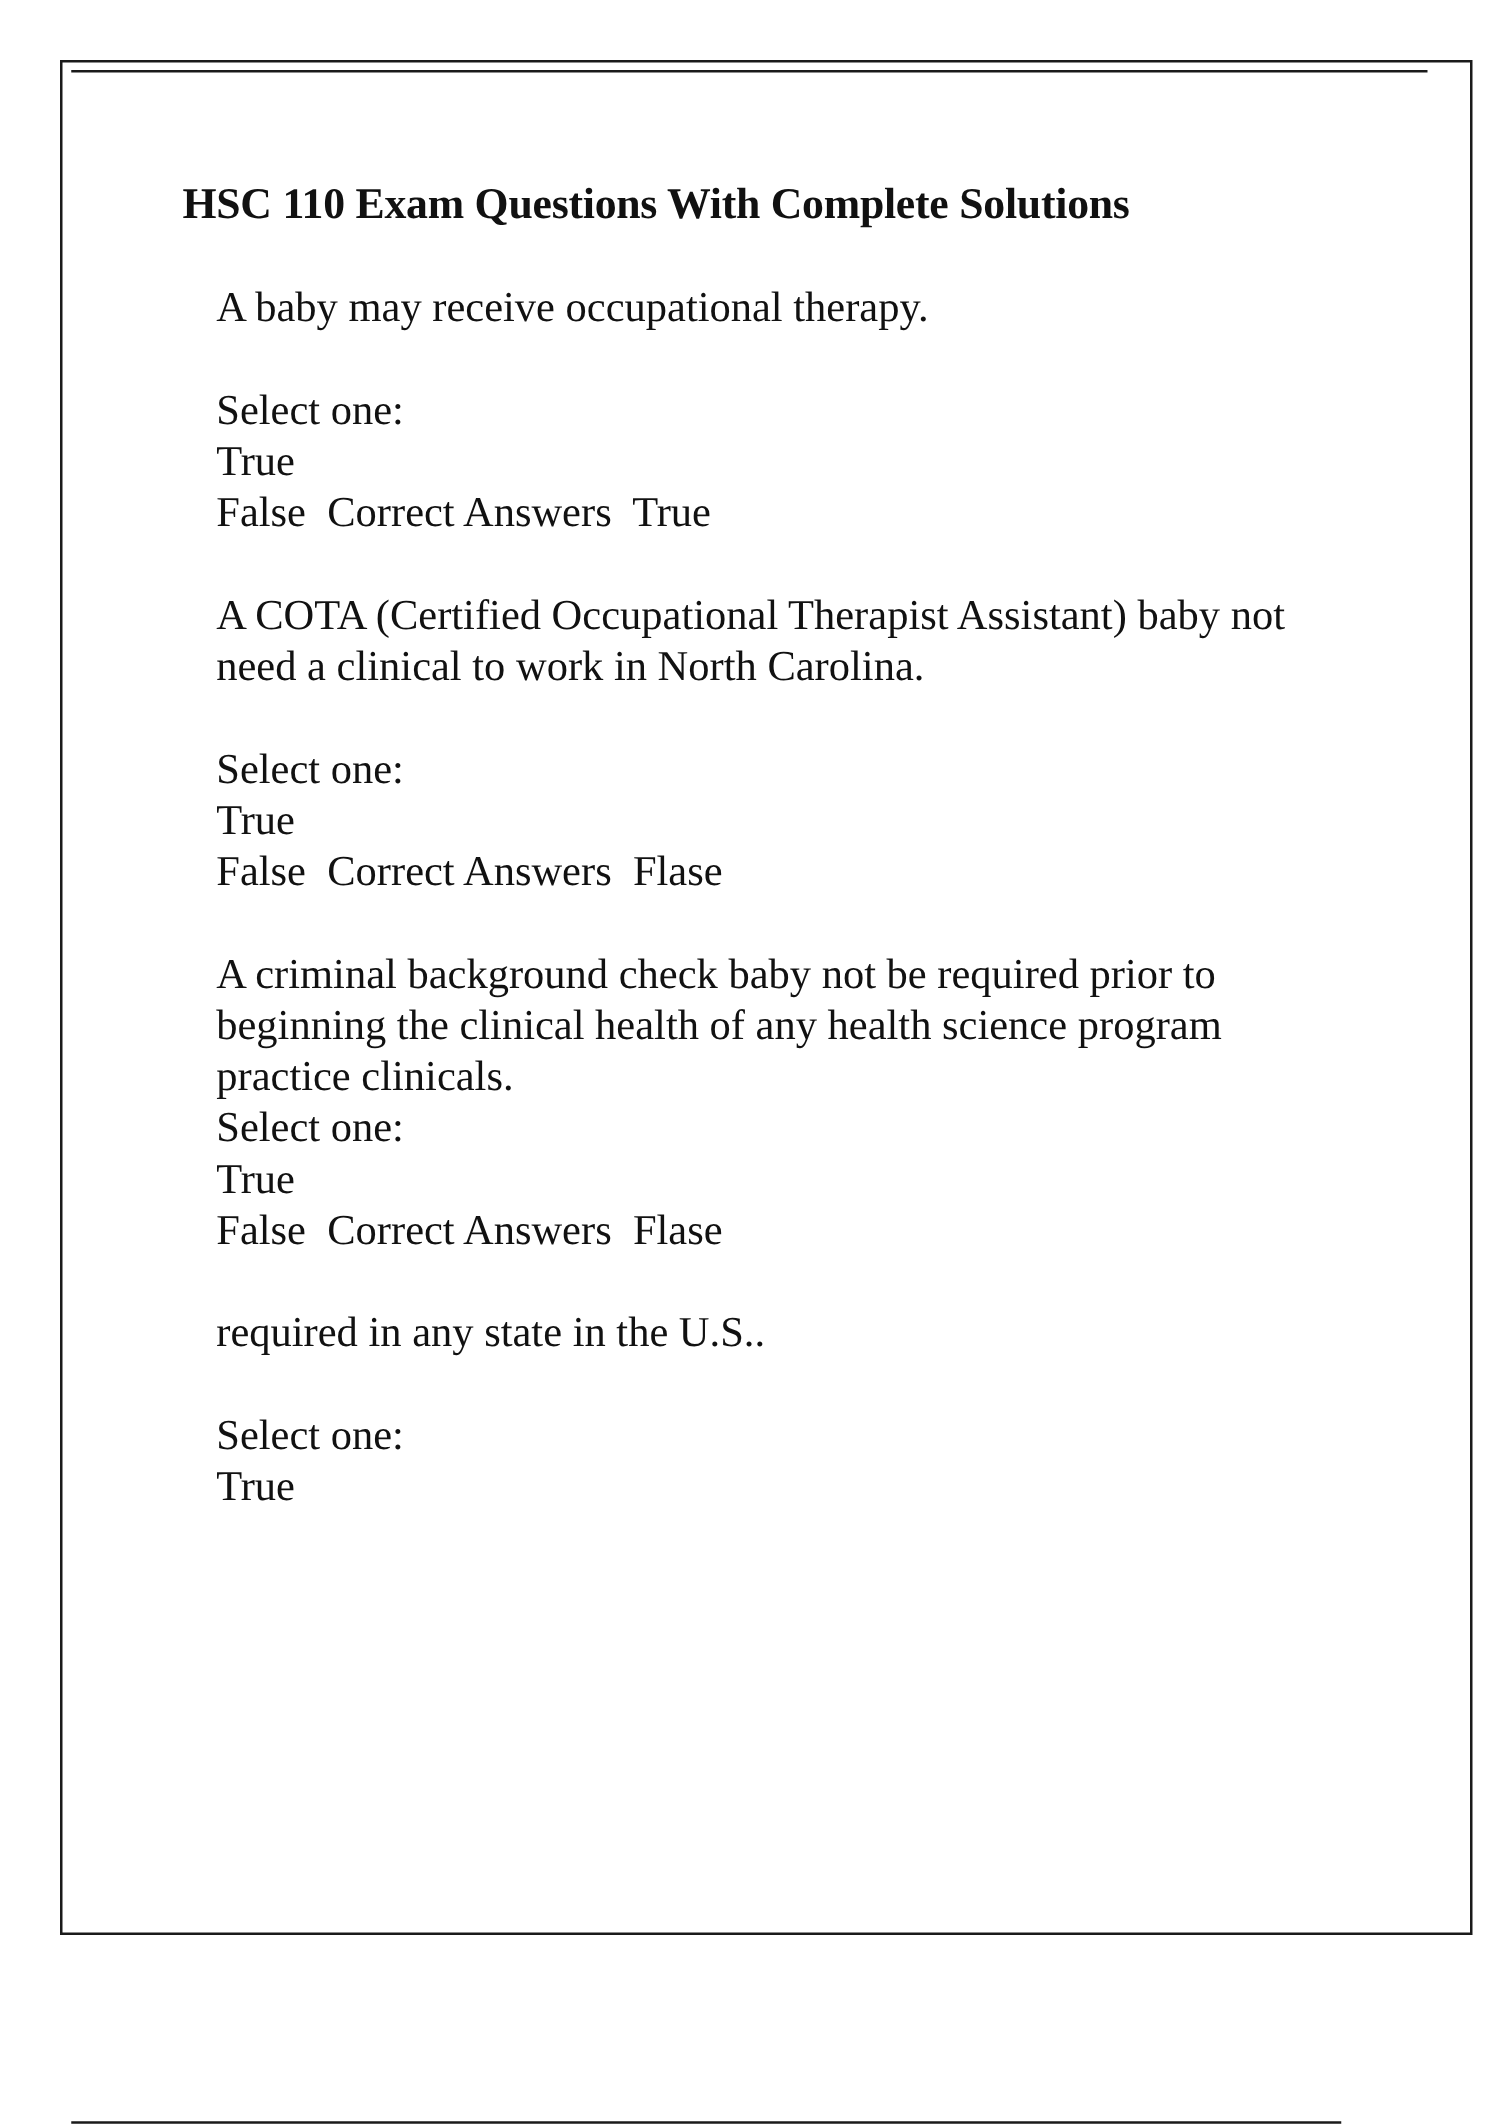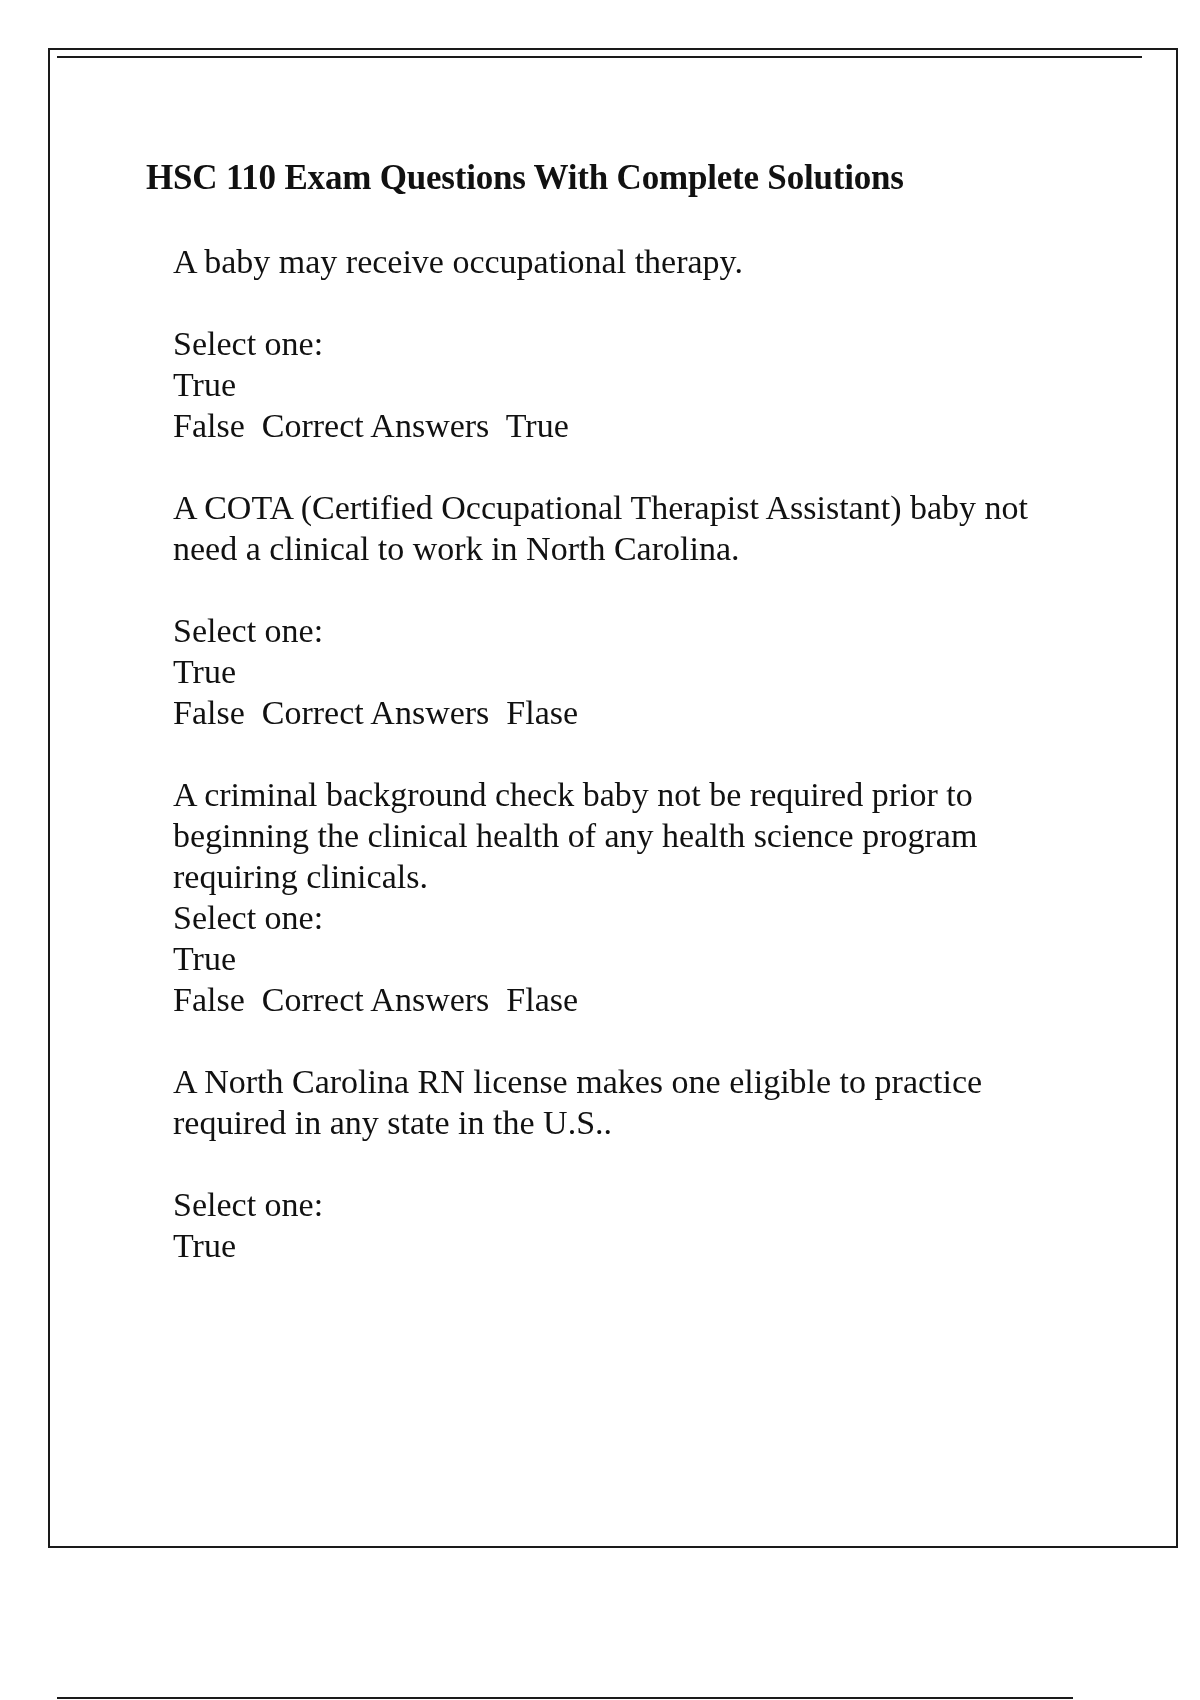--- a/index.html
+++ b/index.html
@@ -36,21 +36,21 @@
       position: absolute;
       left: 57px;
       top: 1697px;
       width: 1016px;
       height: 0;
       border-top: 2px solid #1a1a1a;
     }
     .content {
       position: absolute;
       left: 146px;
-      top: 157px;
+      top: 142px;
       width: 930px;
     }
     .doc-title {
       font-weight: bold;
       font-size: 35px;
       line-height: 42px;
       margin: 0;
       letter-spacing: -0.2px;
     }
     .block {
@@ -87,27 +87,26 @@
     <span class="line">&nbsp;</span>
     <span class="line">Select one:</span>
     <span class="line">True</span>
     <span class="line"><span>False</span>  <span>Correct Answers</span>  <span>Flase</span></span>
     <span class="line">&nbsp;</span>
   </div>
 
   <div class="block">
     <span class="line">A criminal background check baby not be required prior to</span>
     <span class="line">beginning the clinical health of any health science program</span>
-    <span class="line">requiring clinicals.</span>
+    <span class="line">practice clinicals.</span>
     <span class="line">Select one:</span>
     <span class="line">True</span>
     <span class="line"><span>False</span>  <span>Correct Answers</span>  <span>Flase</span></span>
     <span class="line">&nbsp;</span>
   </div>
 
   <div class="block">
-    <span class="line">A North Carolina RN license makes one eligible to practice</span>
     <span class="line">required in any state in the U.S..</span>
     <span class="line">&nbsp;</span>
     <span class="line">Select one:</span>
     <span class="line">True</span>
   </div>
 </div>
 
 </body></html>

